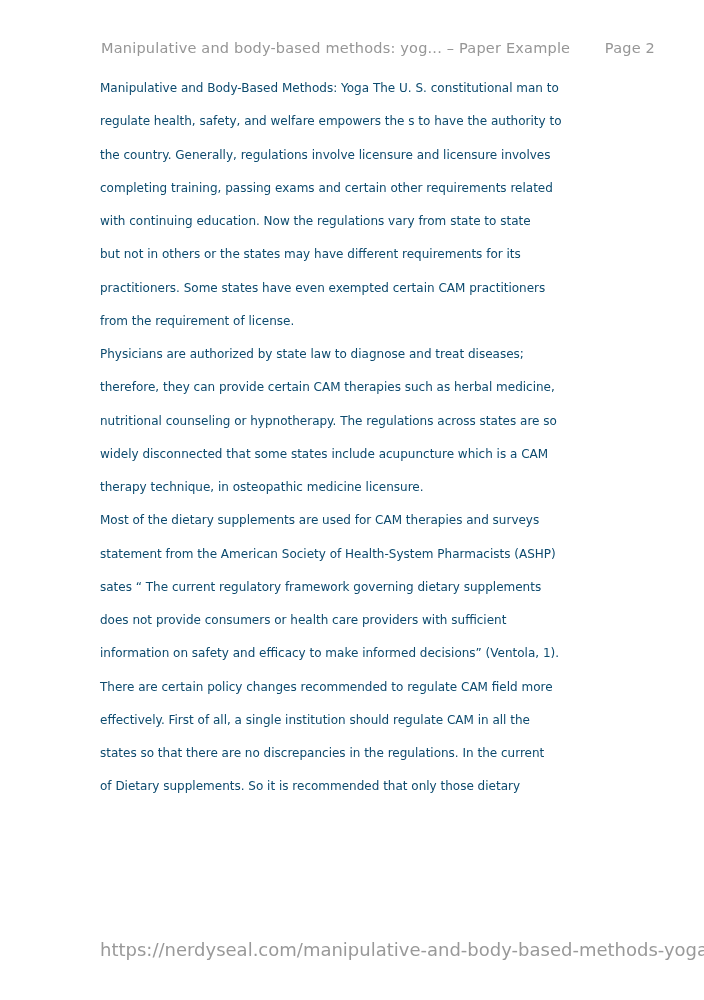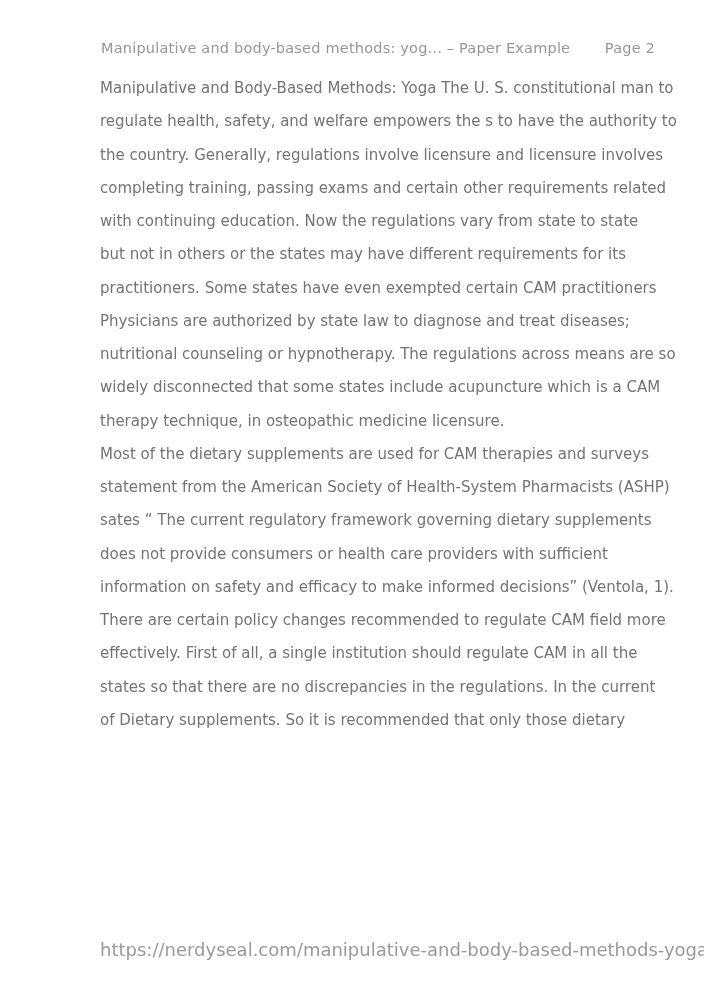--- a/index.html
+++ b/index.html
@@ -28,22 +28,22 @@
     font-size: 14.5px;
     letter-spacing: 0.2px;
     color: #969696;
     white-space: nowrap;
   }
   .doc-body {
     position: absolute;
     left: 100px;
     top: 72px;
     width: 580px;
-    color: #737373;
-    font-size: 15px;
+    color: #0c4a6e;
+    font-size: 12px;
     line-height: 33.25px;
     white-space: nowrap;
   }
   .para .line {
     display: block;
   }
   .footer {
     position: absolute;
     left: 100px;
     top: 941px;
@@ -70,24 +70,26 @@
 
   <div class="doc-body">
     <div class="para">
       <span class="line">Manipulative and Body-Based Methods: Yoga The U. S. constitutional man to</span>
       <span class="line">regulate health, safety, and welfare empowers the s to have the authority to</span>
       <span class="line">the country. Generally, regulations involve licensure and licensure involves</span>
       <span class="line">completing training, passing exams and certain other requirements related</span>
       <span class="line">with continuing education. Now the regulations vary from state to state</span>
       <span class="line">but not in others or the states may have different requirements for its</span>
       <span class="line">practitioners. Some states have even exempted certain CAM practitioners</span>
+      <span class="line">from the requirement of license.</span>
     </div>
     <div class="para">
       <span class="line">Physicians are authorized by state law to diagnose and treat diseases;</span>
-      <span class="line">nutritional counseling or hypnotherapy. The regulations across means are so</span>
+      <span class="line">therefore, they can provide certain CAM therapies such as herbal medicine,</span>
+      <span class="line">nutritional counseling or hypnotherapy. The regulations across states are so</span>
       <span class="line">widely disconnected that some states include acupuncture which is a CAM</span>
       <span class="line">therapy technique, in osteopathic medicine licensure.</span>
     </div>
     <div class="para">
       <span class="line">Most of the dietary supplements are used for CAM therapies and surveys</span>
       <span class="line">statement from the American Society of Health-System Pharmacists (ASHP)</span>
       <span class="line">sates “ The current regulatory framework governing dietary supplements</span>
       <span class="line">does not provide consumers or health care providers with sufficient</span>
       <span class="line">information on safety and efficacy to make informed decisions” (Ventola, 1).</span>
       <span class="line">There are certain policy changes recommended to regulate CAM field more</span>

